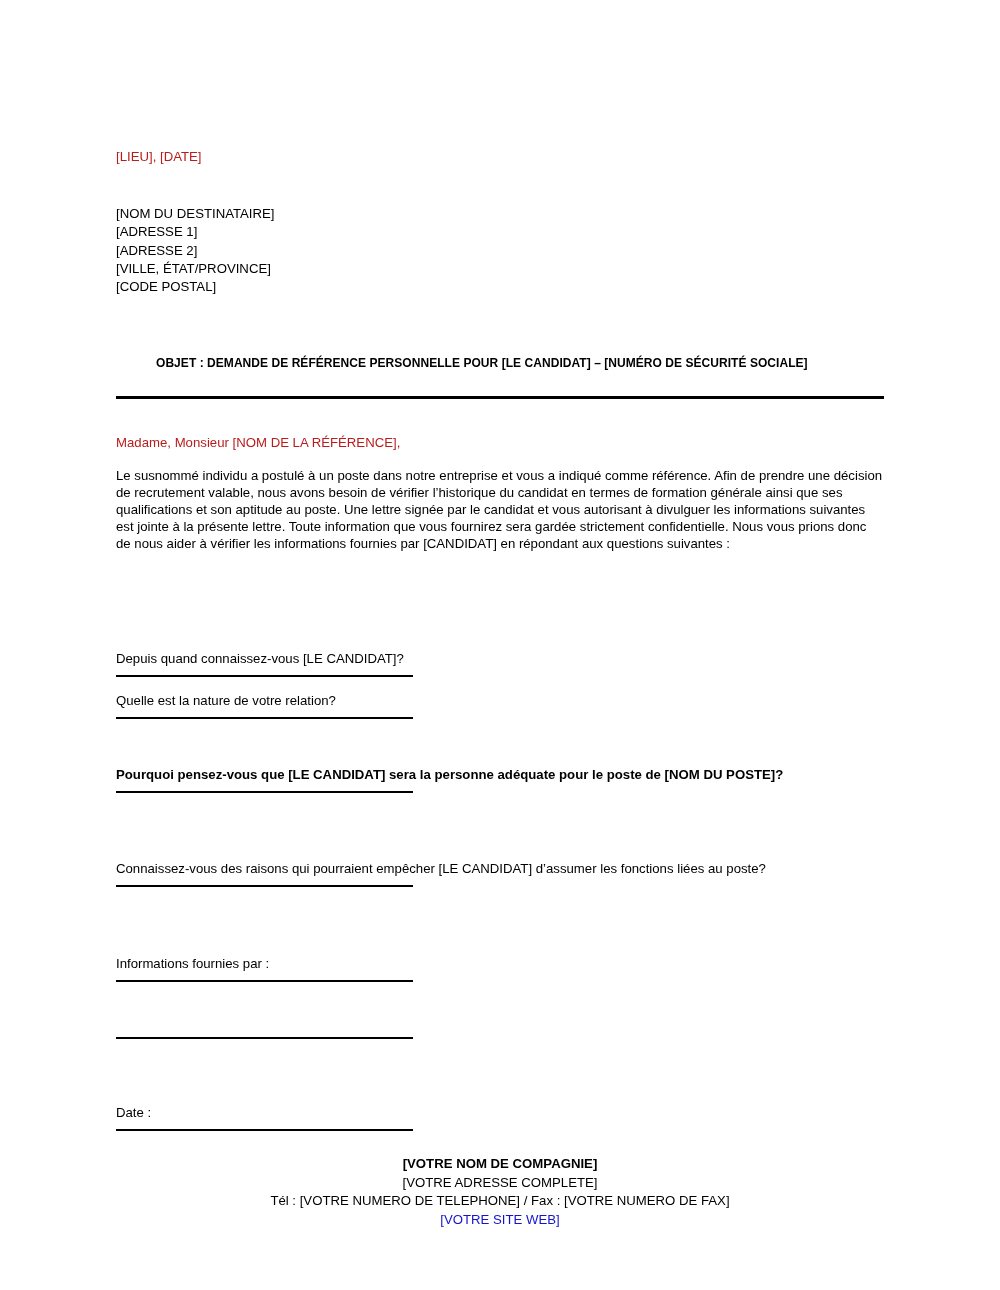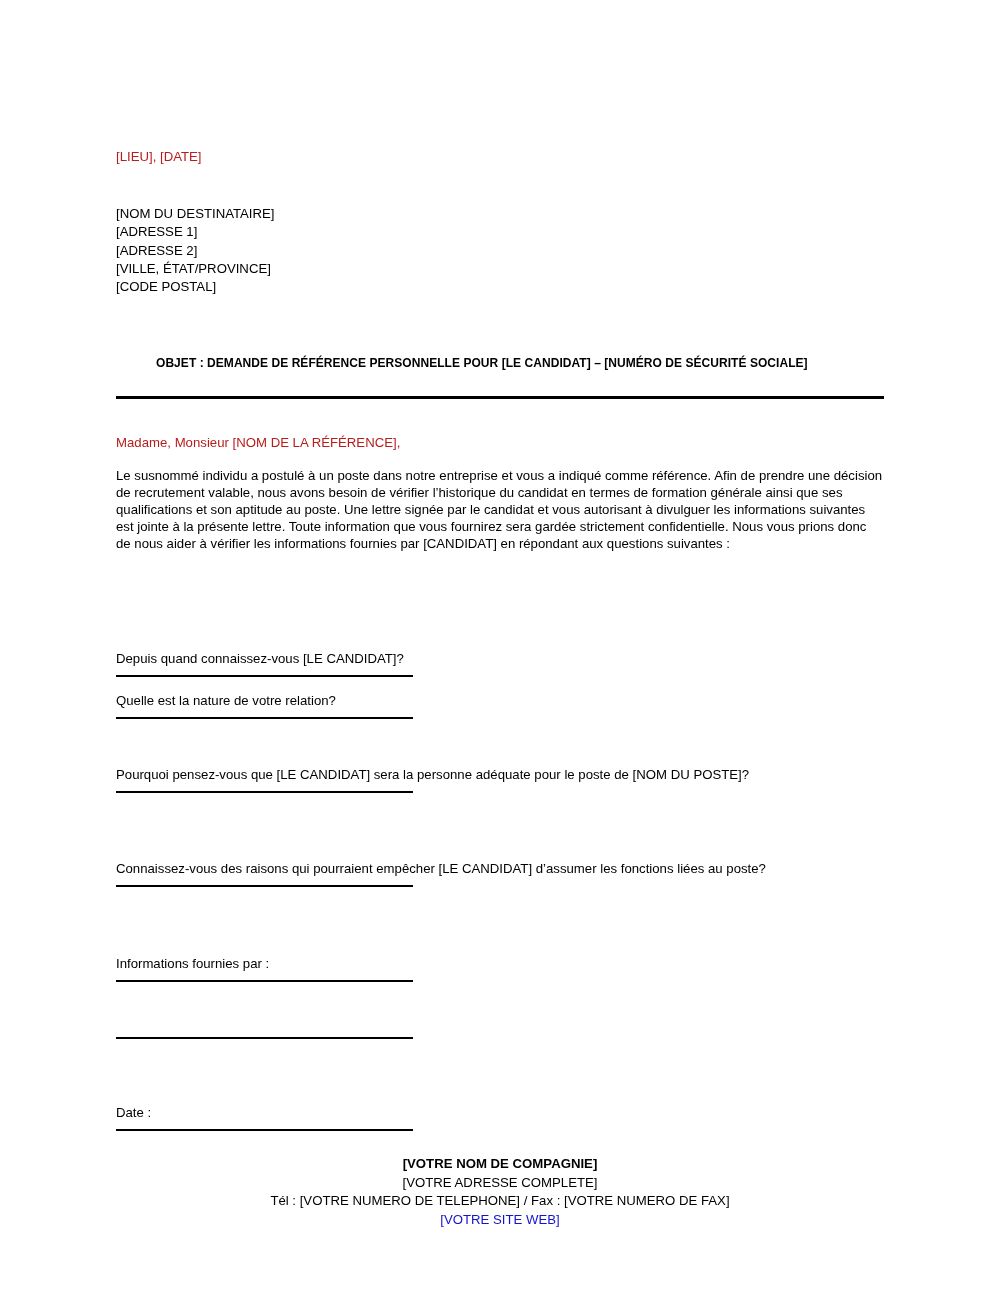--- a/index.html
+++ b/index.html
@@ -167,21 +167,21 @@
     <div class="q-block" style="top:638px;margin-top:12px;">
       <div class="q-text">Depuis quand connaissez-vous [LE CANDIDAT]?</div>
       <div class="answer-rule"></div>
     </div>
 
     <div class="q-block" style="top:692px;">
       <div class="q-text">Quelle est la nature de votre relation?</div>
       <div class="answer-rule"></div>
     </div>
 
-    <div class="q-block" style="top:766px;">
+    <div class="q-block" style="top:766px;font-weight:bold;">
       <div class="q-text">Pourquoi pensez-vous que [LE CANDIDAT] sera la personne adéquate pour le poste de [NOM DU POSTE]?</div>
       <div class="answer-rule"></div>
     </div>
 
     <div class="q-block" style="top:860px;">
       <div class="q-text">Connaissez-vous des raisons qui pourraient empêcher [LE CANDIDAT] d’assumer les fonctions liées au poste?</div>
       <div class="answer-rule"></div>
     </div>
 
     <div class="field-block" style="top:955px;">

